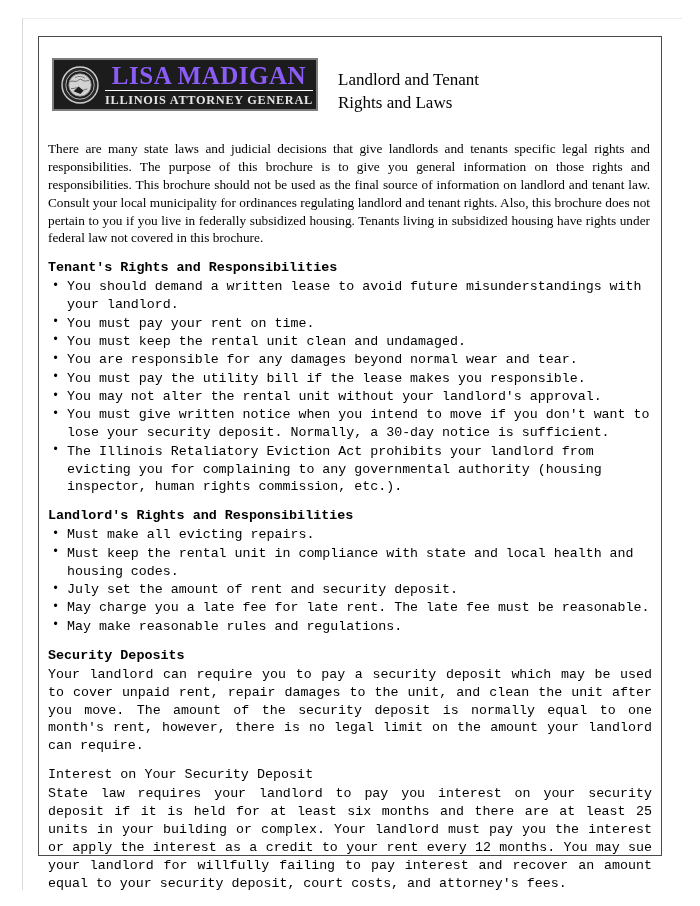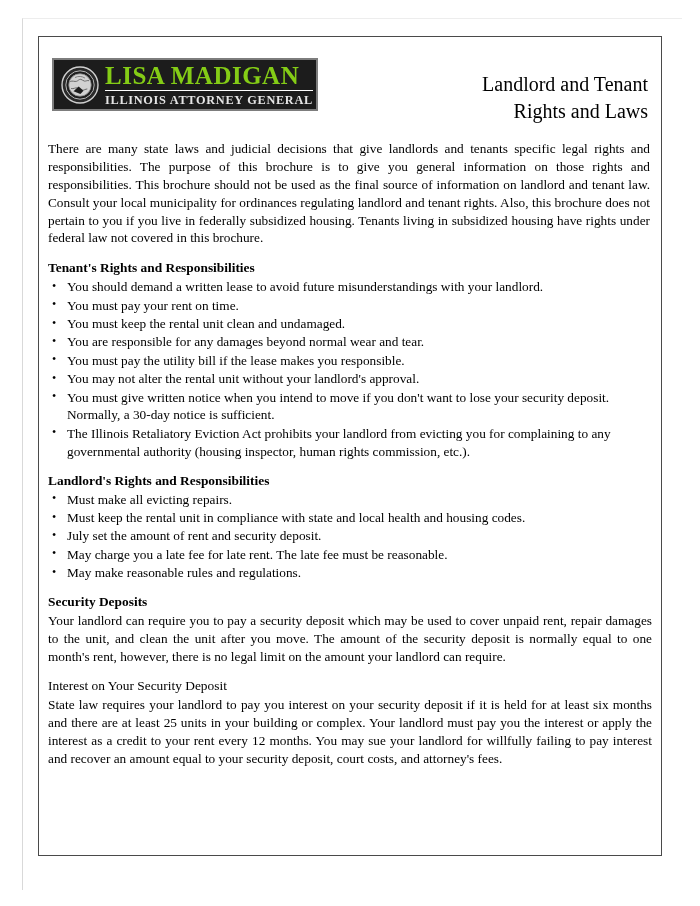--- a/index.html
+++ b/index.html
@@ -85,49 +85,50 @@
 
   .logo-text {
     flex: 1 1 auto;
     display: flex;
     flex-direction: column;
     align-items: center;
     justify-content: center;
     line-height: 1;
   }
   .logo-name {
-    color: #84cc16;
+    color: #8b5cf6;
     font-family: "Liberation Serif", "DejaVu Serif", serif;
     font-weight: bold;
     font-size: 25px;
     letter-spacing: 0.5px;
     white-space: nowrap;
     padding-bottom: 2px;
     border-bottom: 1.5px solid #ffffff;
     width: 100%;
+    text-align: center;
     box-sizing: border-box;
   }
   .logo-sub {
     color: #e5e5e5;
     font-family: "Liberation Serif", "DejaVu Serif", serif;
     font-weight: bold;
     font-size: 12.3px;
     letter-spacing: 0.7px;
     white-space: nowrap;
     margin-top: 3px;
   }
 
   .doc-title {
     position: absolute;
     left: 300px;
     top: 22px;
     width: 310px;
-    text-align: right;
-    font-family: "Liberation Serif", "DejaVu Serif", serif;
-    font-size: 20px;
+    text-align: left;
+    font-family: "Liberation Serif", "DejaVu Serif", serif;
+    font-size: 17px;
     line-height: 1.33;
     font-weight: normal;
   }
   .doc-title .tl { display: block; }
 
   
   .content {
     position: absolute;
     left: 48px;
     top: 140px;
@@ -136,21 +137,21 @@
     line-height: 1.345;
     text-align: left;
   }
 
   .para {
     margin: 0 2px 12px 0;
     text-align: justify;
     text-justify: inter-word;
   }
 
-  .section { margin-bottom: 11px; }
+  .section { margin-bottom: 11px; font-family: Liberation Mono, monospace; }
 
   .sec-head {
     font-weight: bold;
     font-size: 13.4px;
     margin: 0 0 1px 0;
     line-height: 1.35;
   }
   .sec-head.plain { font-weight: normal; }
 
   ul.bullets {

